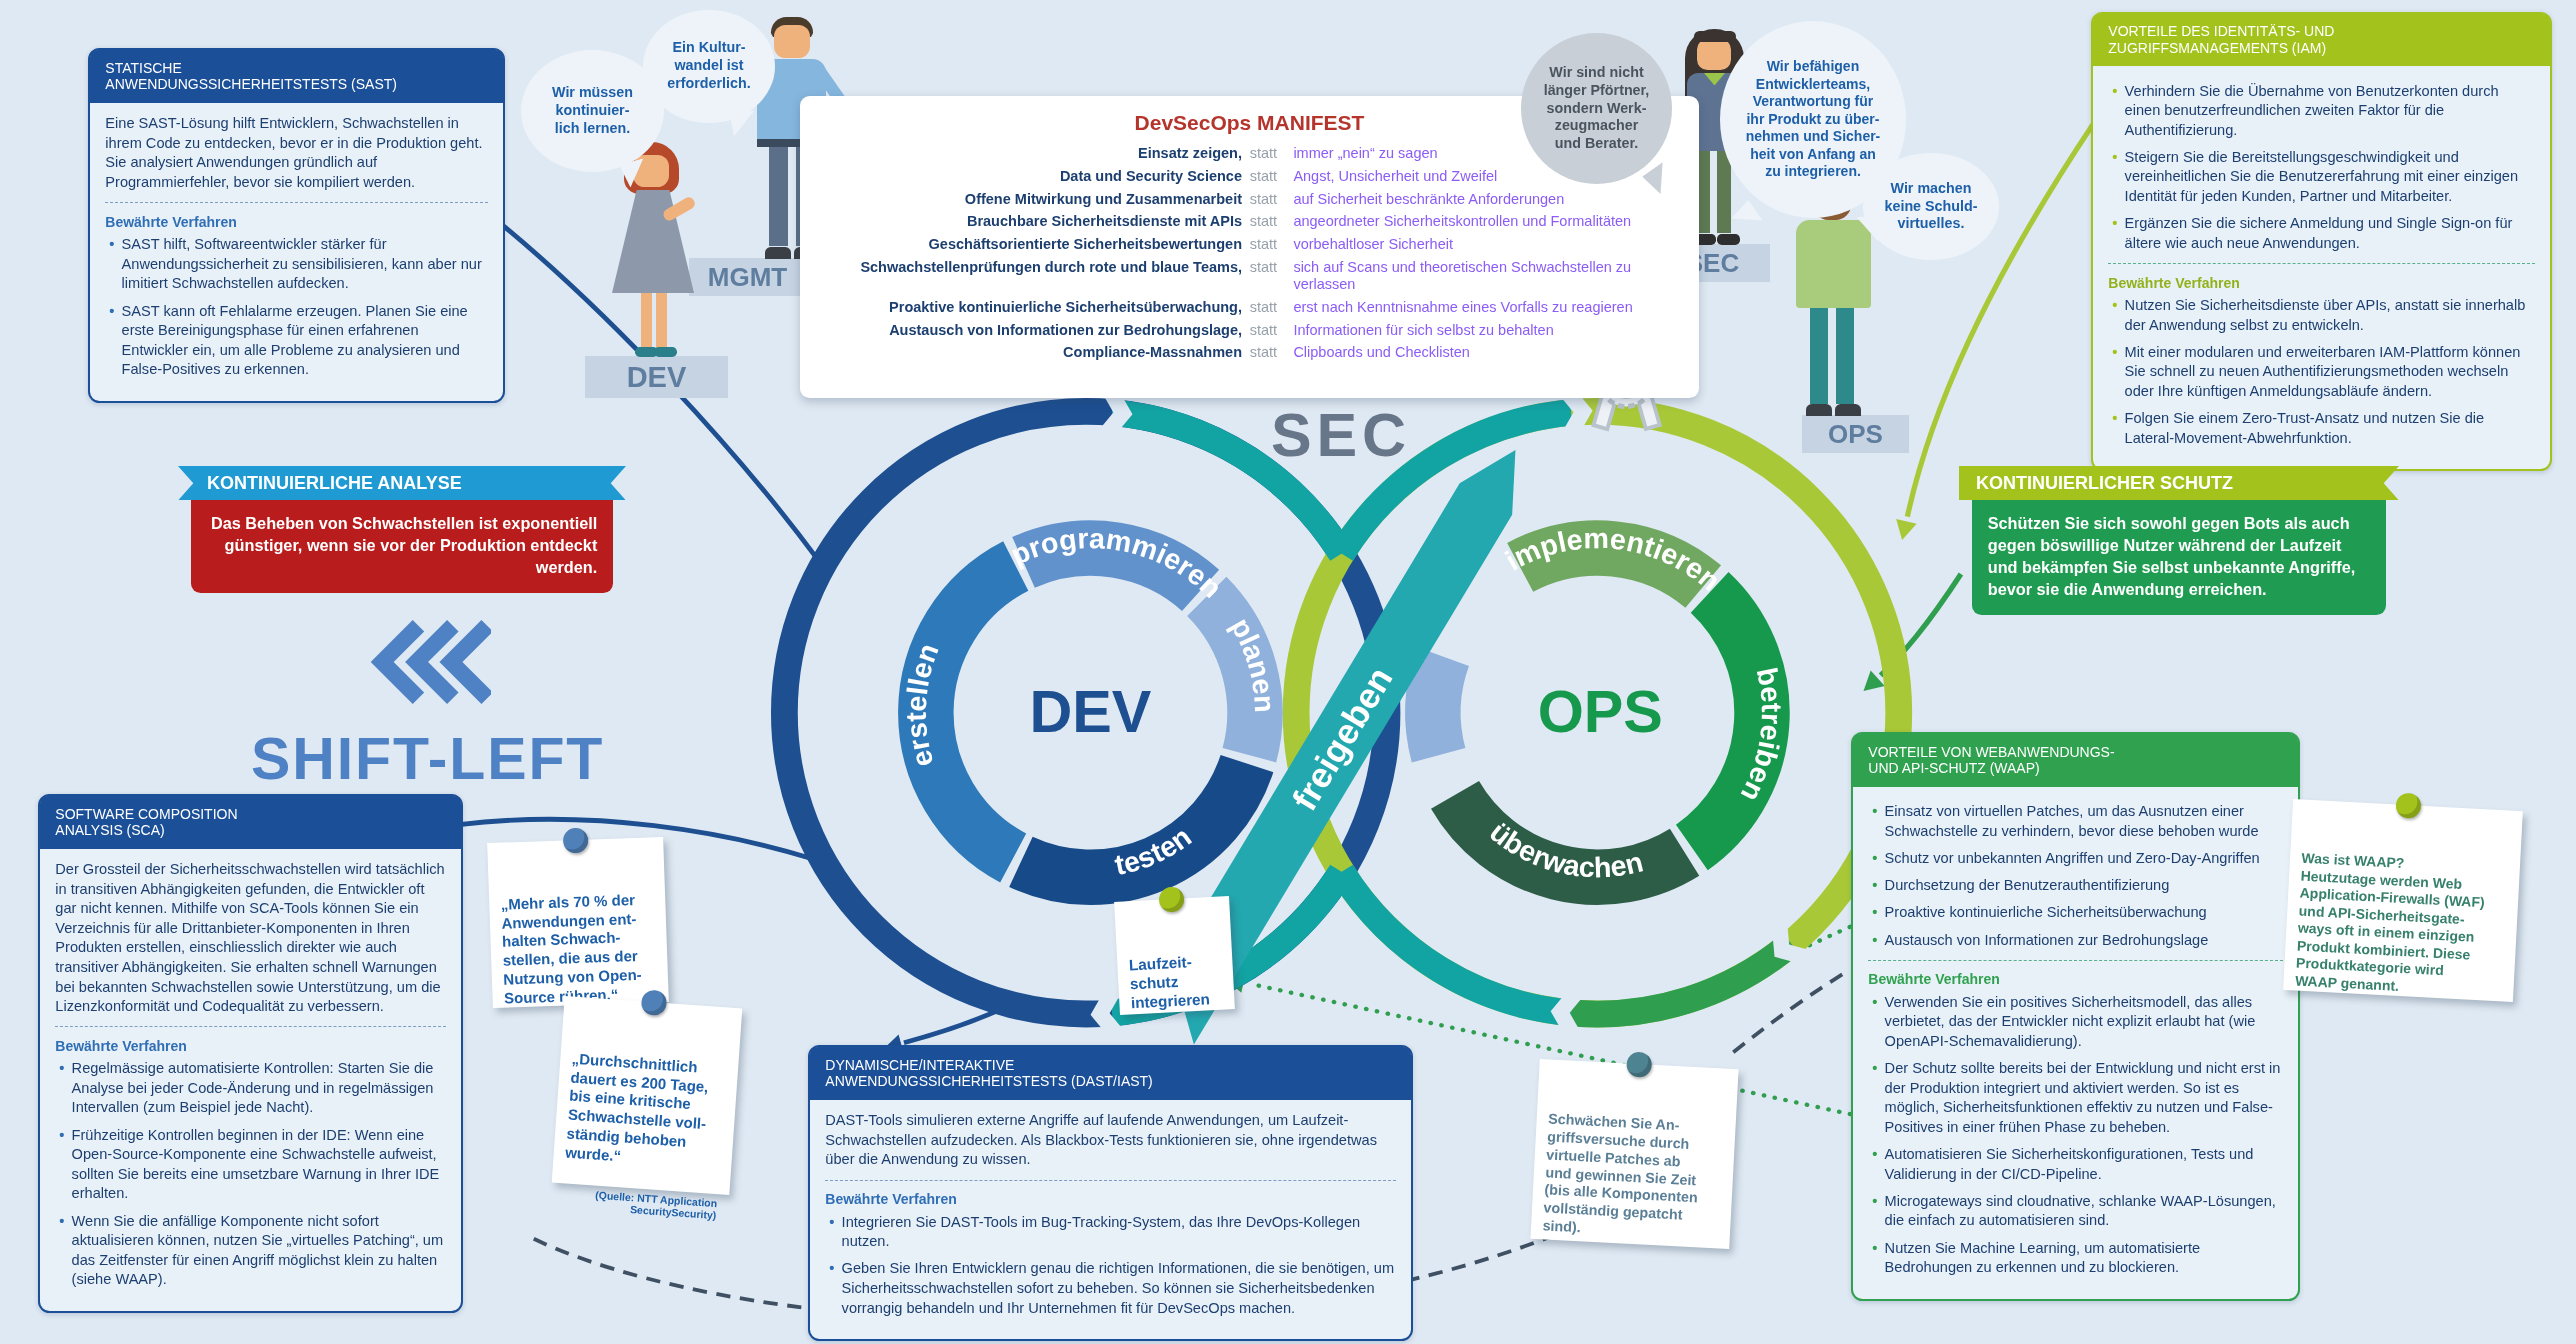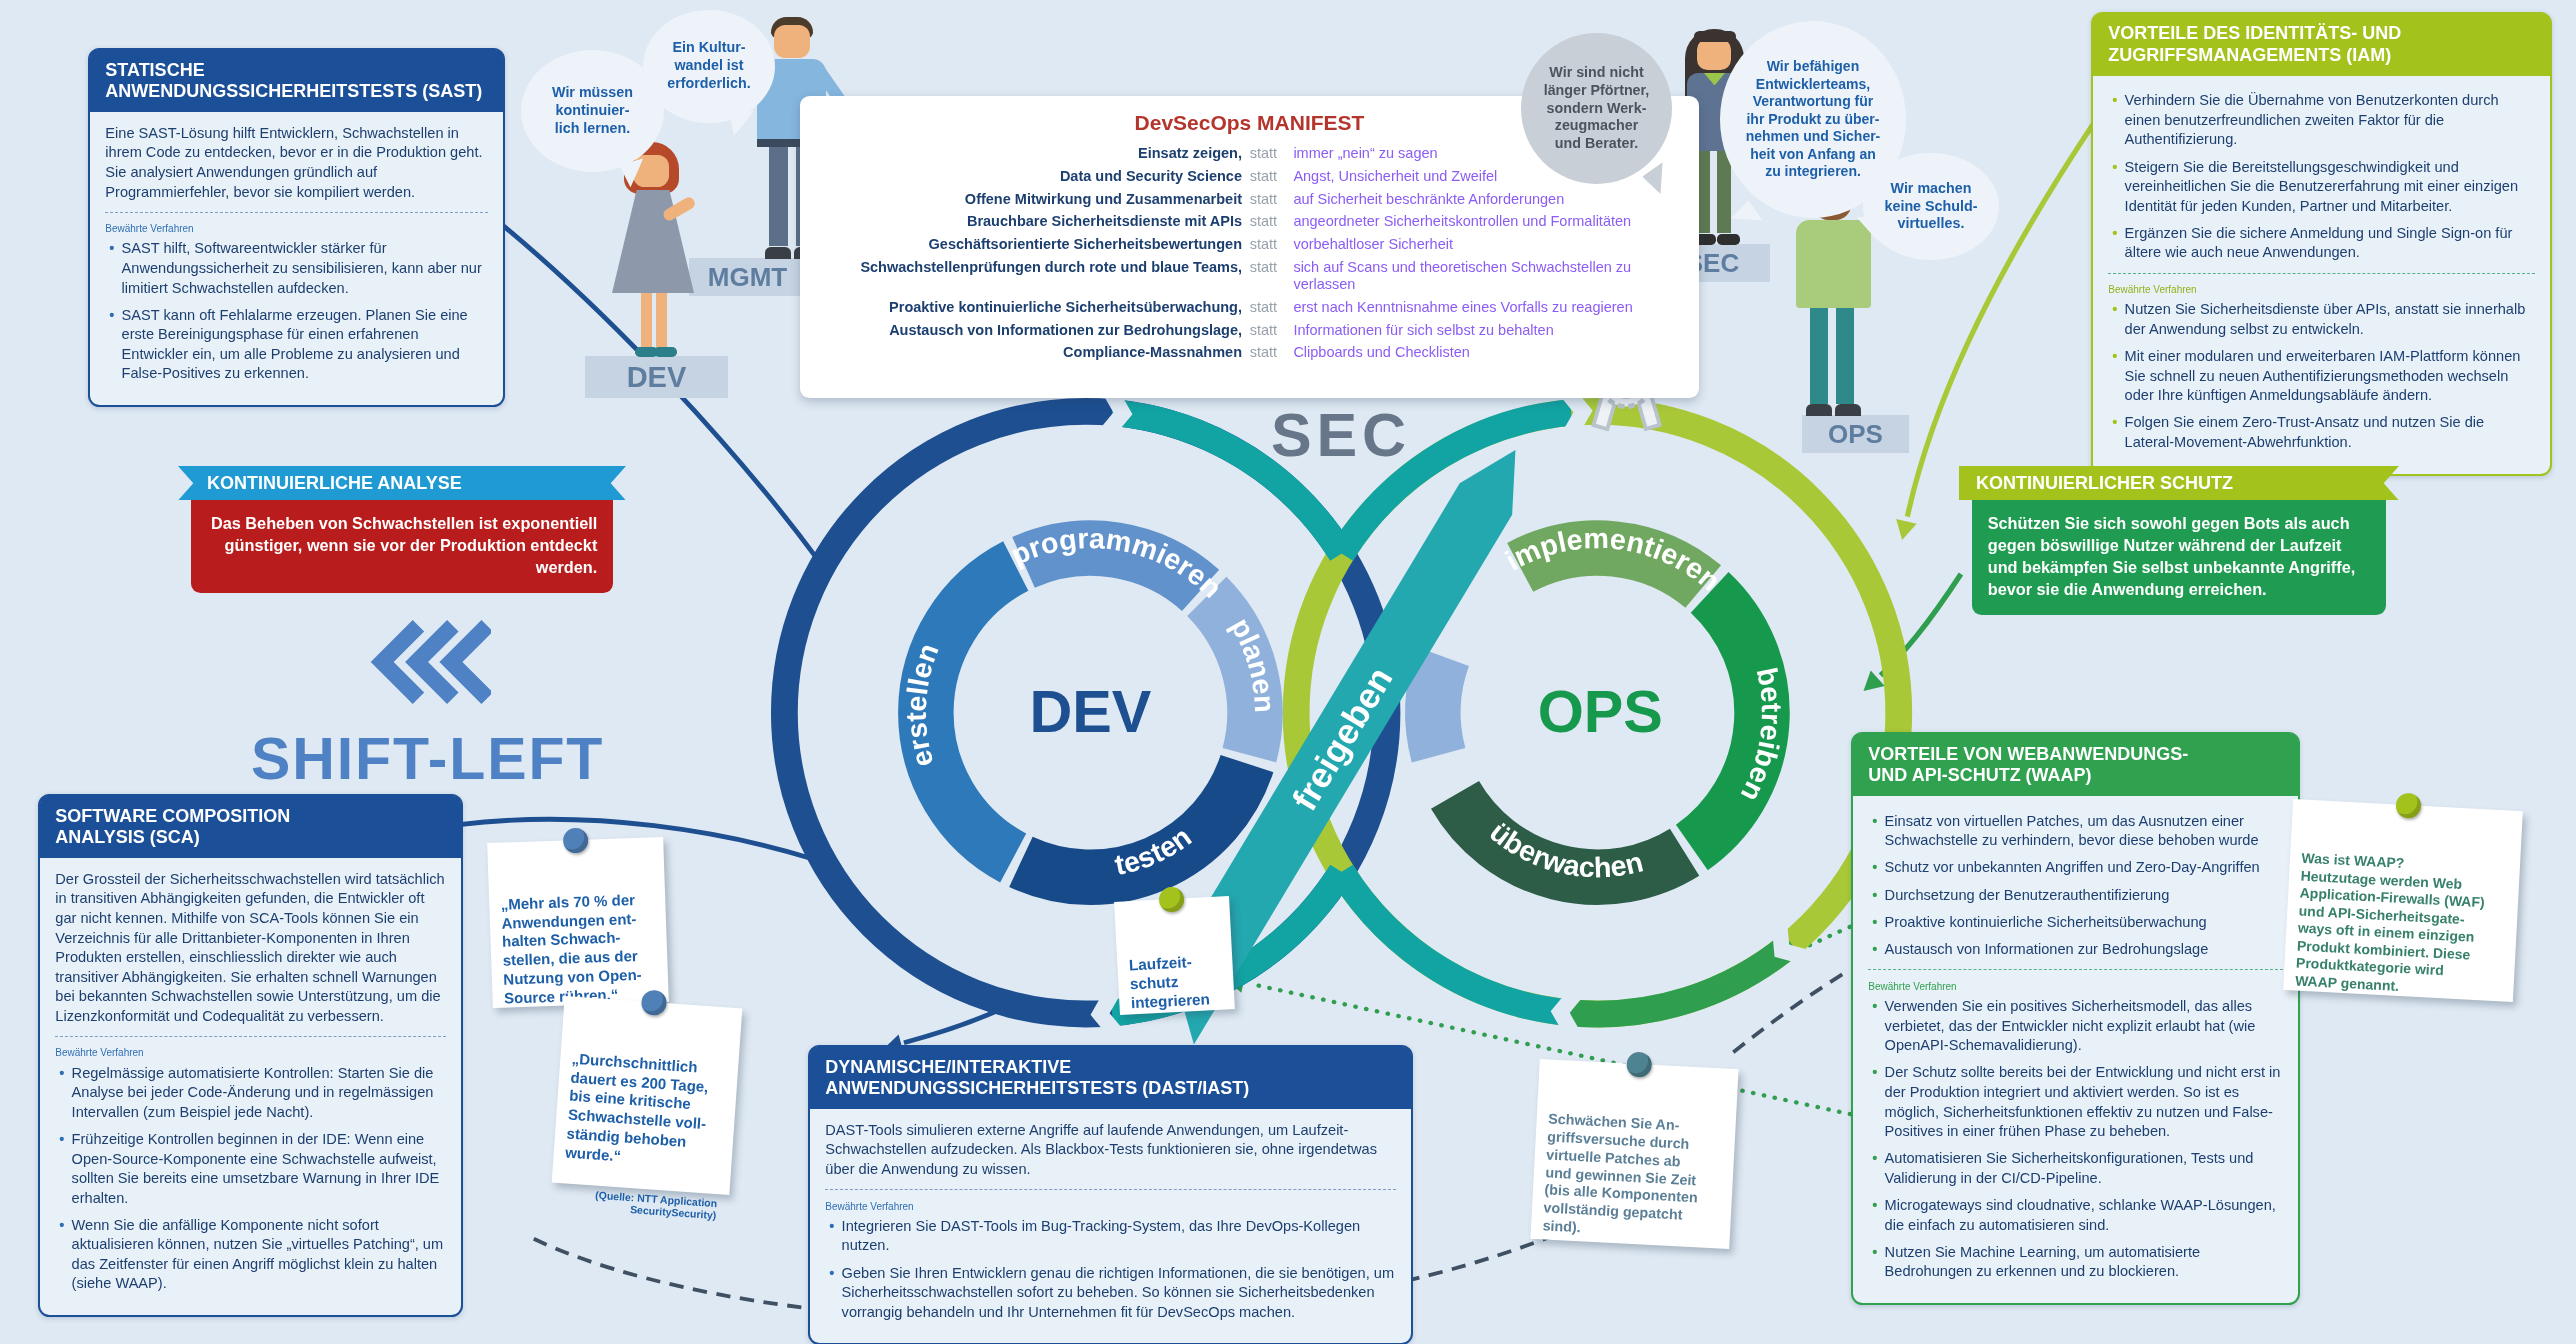--- a/index.html
+++ b/index.html
@@ -6,32 +6,32 @@
   .stage{
     position:relative;width:2576px;height:1345px;overflow:hidden;
     background:#dfe9f3;font-family:"Liberation Sans",sans-serif;
   }
   .abs{position:absolute;}
   svg text{font-family:"Liberation Sans",sans-serif;}
 
   
   .panel{position:absolute;border-radius:11.5px;background:#e9f1f8;z-index:5;
          box-shadow:0 1.9px 4.8px rgba(30,60,100,.18);}
-  .panel .p-head{color:#fff;font-weight:bold;font-size:18px;line-height:1.2;
+  .panel .p-head{color:#fff;font-weight:normal;font-size:14px;line-height:1.2;
     padding:9.6px 15.3px;border-radius:7.7px 7.7px 0 0;white-space:pre-line;}
   .panel .p-body{padding:11.5px 15.3px 13.4px;font-size:14.6px;line-height:1.34;color:#1c3f70;}
   .panel.blue{border:2.9px solid #1b4f97;}
   .panel.blue .p-head{background:#1b4f97;}
   .panel.lime{border:2.9px solid #a3c31c;}
   .panel.lime .p-head{background:#a3c31c;}
   .panel.green{border:2.9px solid #2fa14f;}
   .panel.green .p-head{background:#2fa14f;}
   .sep{border-top:1.9px dashed #7d9cc0;margin:9.6px 0;}
   .panel.lime .sep,.panel.green .sep{border-top-color:#58b08a;}
-  .best{font-weight:normal;font-size:10px;color:#2f6eb5;margin:1.9px 0 3.8px;}
+  .best{font-weight:bold;font-size:14px;color:#2f6eb5;margin:1.9px 0 3.8px;}
   .panel.lime .best{color:#93b11a;}
   .panel.green .best{color:#2fa14f;}
   ul.bul{margin:3.8px 0 0;padding-left:16.3px;list-style:none;}
   ul.bul li{margin:0 0 7.7px;position:relative;}
   ul.bul li::before{content:"•";position:absolute;left:-12.4px;color:#2f6eb5;font-weight:bold;}
   .panel.lime ul.bul li::before{color:#a3c31c;}
   .panel.green ul.bul li::before{color:#2fa14f;}
 
   
   .ribbon{position:absolute;z-index:5;}

